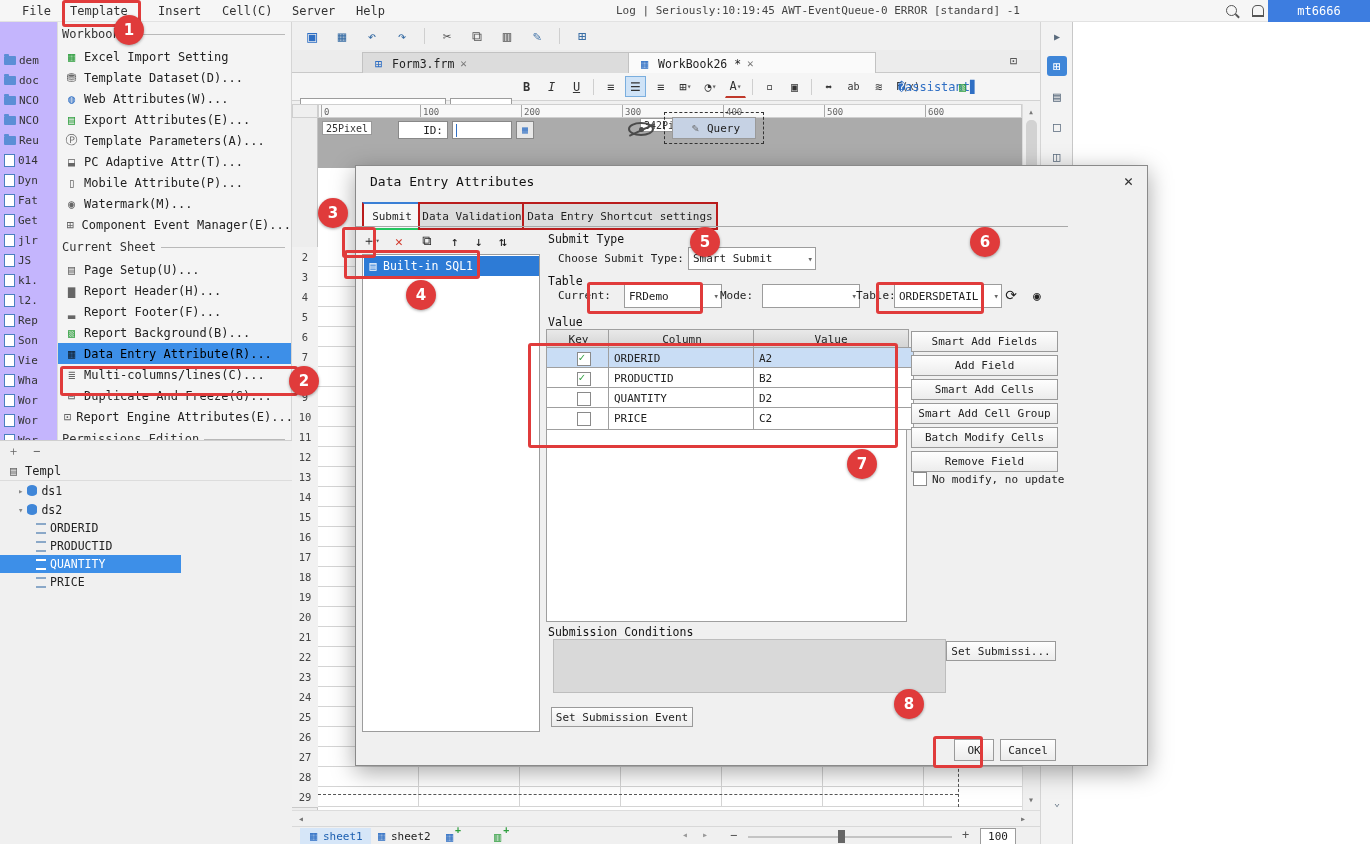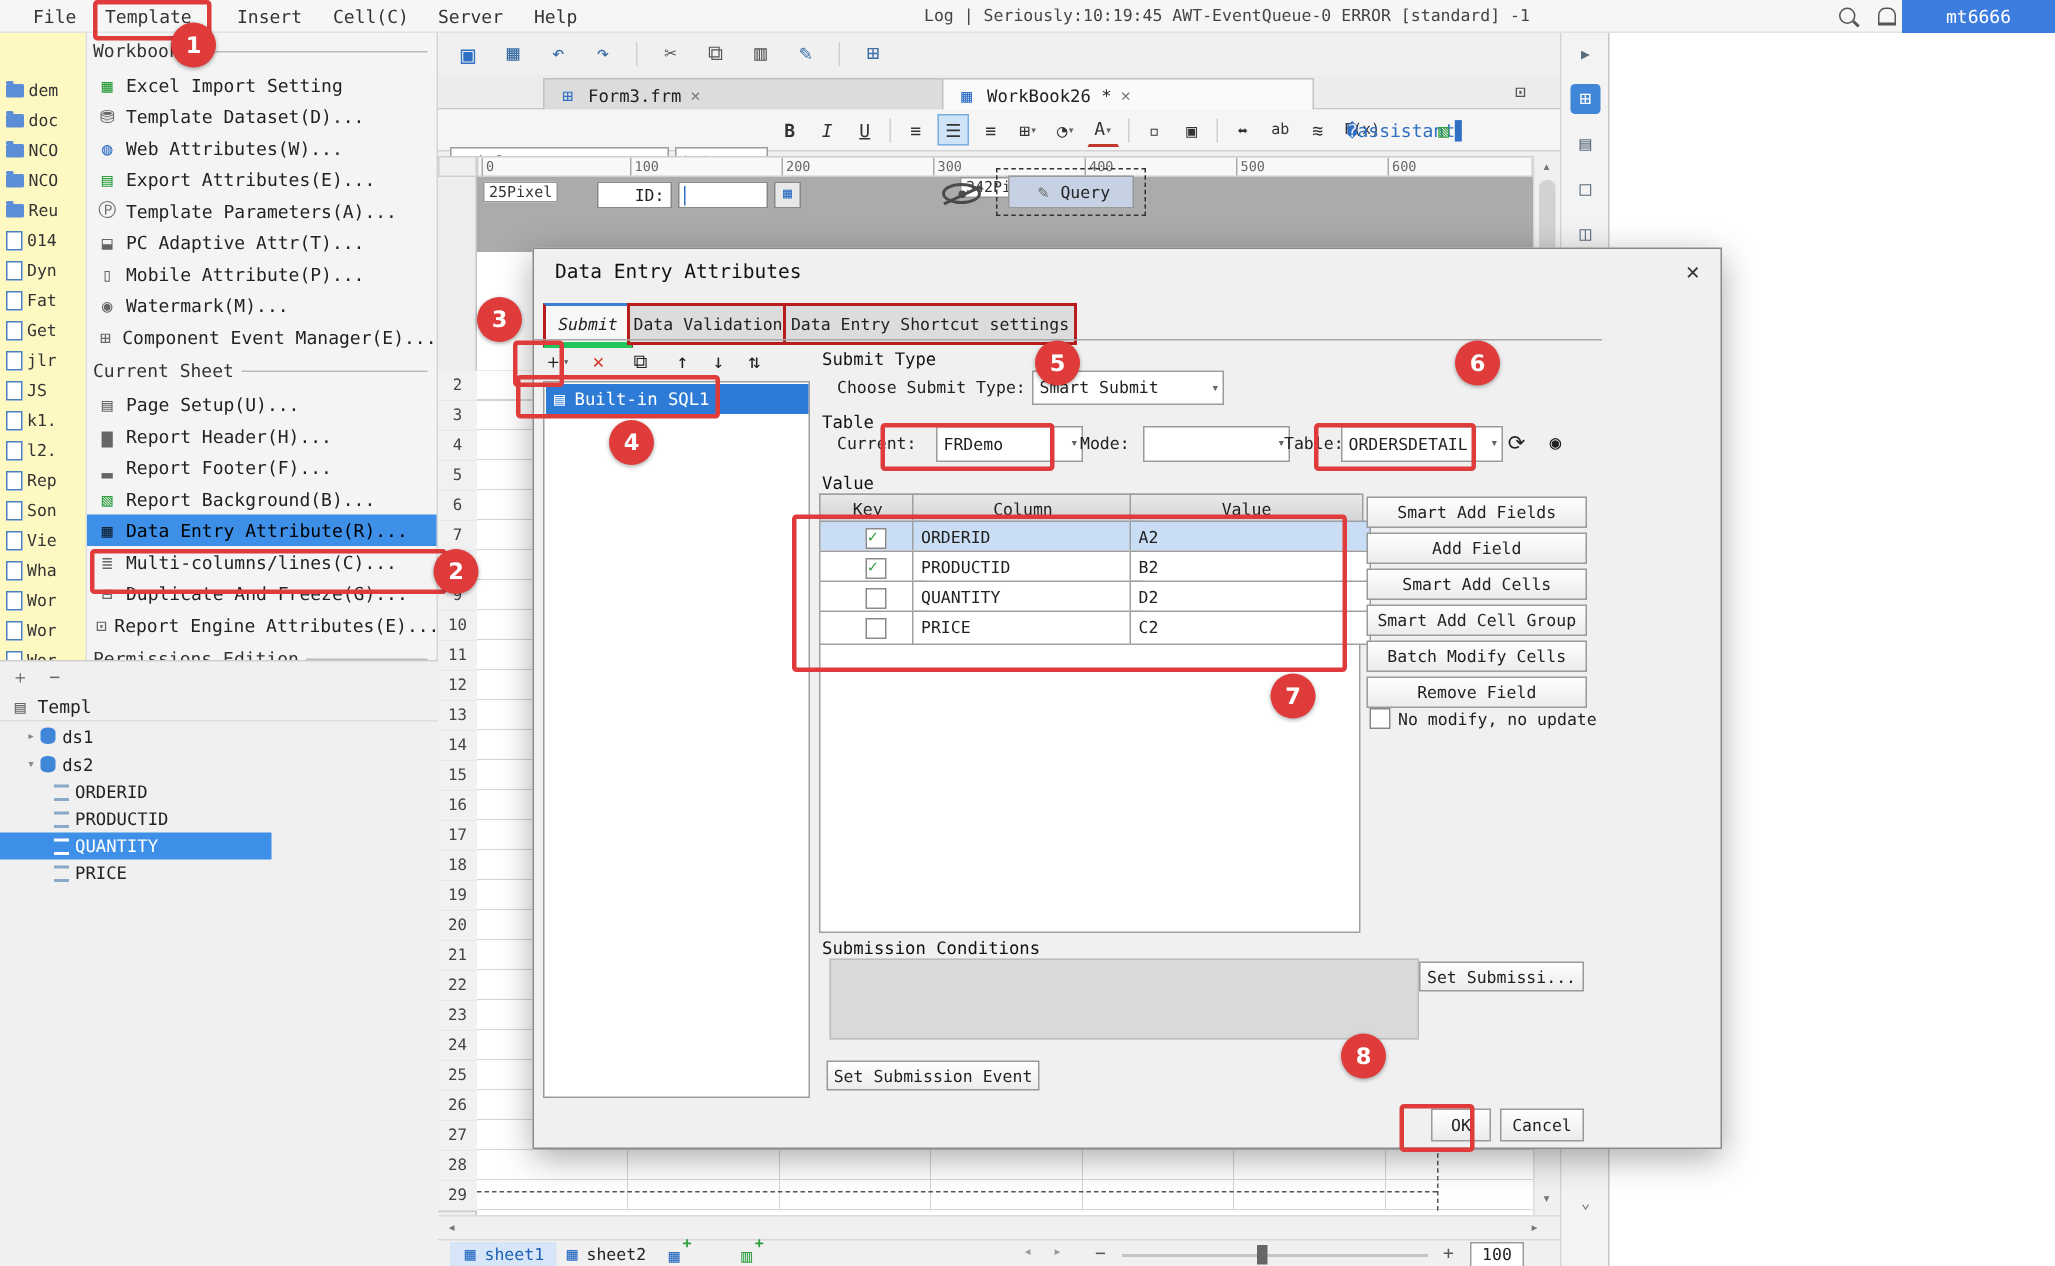--- a/index.html
+++ b/index.html
@@ -12,21 +12,21 @@
   
   #menubar{left:0;top:0;width:1370px;height:22px;background:#f6f6f6;border-bottom:1px solid #e2e2e2;}
   .menu-item{position:absolute;top:0;height:22px;line-height:22px;padding:0 4px;color:#333;}
   #log-text{position:absolute;left:616px;top:0;height:22px;line-height:22px;font-size:11px;color:#444;}
   #user-badge{position:absolute;right:0;top:0;width:102px;height:22px;background:#3d7de0;color:#fff;
               display:flex;align-items:center;justify-content:center;}
   .search-ic{position:absolute;left:1226px;top:5px;width:9px;height:9px;border:1.5px solid #555;border-radius:50%;}
   .search-ic::after{content:"";position:absolute;left:8px;top:9px;width:5px;height:1.5px;background:#555;transform:rotate(45deg);}
   .bell-ic{position:absolute;left:1252px;top:5px;width:10px;height:9px;border:1.5px solid #555;border-bottom:2px solid #555;border-radius:5px 5px 0 0;}
   
-  #left-tree{left:0;top:22px;width:58px;height:420px;background:#fef9c3;border-right:1px solid #ddd;overflow:hidden;}
+  #left-tree{left:0;top:22px;width:58px;height:420px;background:#c4b5fd;border-right:1px solid #ddd;overflow:hidden;}
   .tree-row{height:20px;display:flex;align-items:center;gap:3px;padding-left:4px;white-space:nowrap;font-size:11px;color:#333;}
   .folder{width:12px;height:9px;background:#5b8ed6;border-radius:1px;position:relative;flex:none;}
   .folder::before{content:"";position:absolute;left:0;top:-2px;width:5px;height:2px;background:#5b8ed6;border-radius:1px 1px 0 0;}
   .filepg{width:9px;height:11px;background:#fff;border:1px solid #4a7fc0;flex:none;}
   
   #tree-tools{left:0;top:24px;width:58px;height:24px;display:flex;align-items:center;gap:6px;padding-left:5px;}
   
   #wb-panel{left:58px;top:22px;width:234px;height:470px;background:#f4f4f4;border-right:1px solid #d5d5d5;}
   .wb-head{display:flex;align-items:center;height:24px;padding-left:4px;gap:5px;color:#333;}
   .wb-head .hline{flex:1;height:1px;background:#b9b9b9;margin-right:6px;}
@@ -88,21 +88,21 @@
   #rpanel{left:1072px;top:22px;width:298px;height:822px;background:#fff;border-left:1px solid #c8c8c8;}
   .dd{background:#fff;border:1px solid #9c9c9c;display:flex;align-items:center;padding:0 4px;gap:4px;font-size:11px;overflow:hidden;white-space:nowrap;position:relative;}
   .dd::after{content:"▾";position:absolute;right:2px;top:50%;transform:translateY(-50%);color:#666;font-size:9px;}
   .btn{background:linear-gradient(#fefefe,#ececec);border:1px solid #9a9a9a;display:flex;align-items:center;justify-content:center;font-size:11px;color:#222;}
   
   #dialog{left:355px;top:165px;width:793px;height:601px;background:#f0f0f0;border:1px solid #8a8a8a;
           box-shadow:0 6px 22px rgba(0,0,0,.35);z-index:40;}
   #dlg-title{position:absolute;left:14px;top:8px;font-size:13px;color:#111;}
   #dlg-close{position:absolute;right:14px;top:6px;font-size:15px;color:#333;}
   .dtab{position:absolute;top:36px;height:24px;display:flex;align-items:center;justify-content:center;background:#dcdcdc;border:2px solid #b91c1c;font-size:11px;}
-  .dtab.act{background:#f7f7f7;border-bottom:4px solid #22c55e;border-top:2px solid #3a7fd5;font-style:italic;}
+  .dtab.act{background:#f7f7f7;border-bottom:2px solid #22c55e;border-top:2px solid #3a7fd5;}
   #dlg-sep{position:absolute;left:0;top:60px;width:712px;height:1px;background:#a8a8a8;}
   .dtool{position:absolute;top:64px;width:22px;height:22px;display:flex;align-items:center;justify-content:center;font-size:13px;color:#222;}
   #dlg-list{position:absolute;left:6px;top:88px;width:176px;height:476px;background:#fff;border:1px solid #9c9c9c;}
   #dlg-list-item{position:absolute;left:1px;top:1px;width:172px;height:20px;background:#2d7bd6;color:#fff;
                  display:flex;align-items:center;gap:4px;padding-left:3px;font-size:11.5px;}
   .sect{position:absolute;font-size:11.5px;color:#111;}
   .dlbl{position:absolute;font-size:11px;color:#222;}
   .vg-cell{position:absolute;border:1px solid #9f9f9f;display:flex;align-items:center;padding-left:5px;font-size:11px;background:#fff;overflow:hidden;}
   .vg-head{background:linear-gradient(#e9e9e9,#d2d2d2);justify-content:center;padding-left:0;}
   .vg-sel{background:#c9ddf5;}

